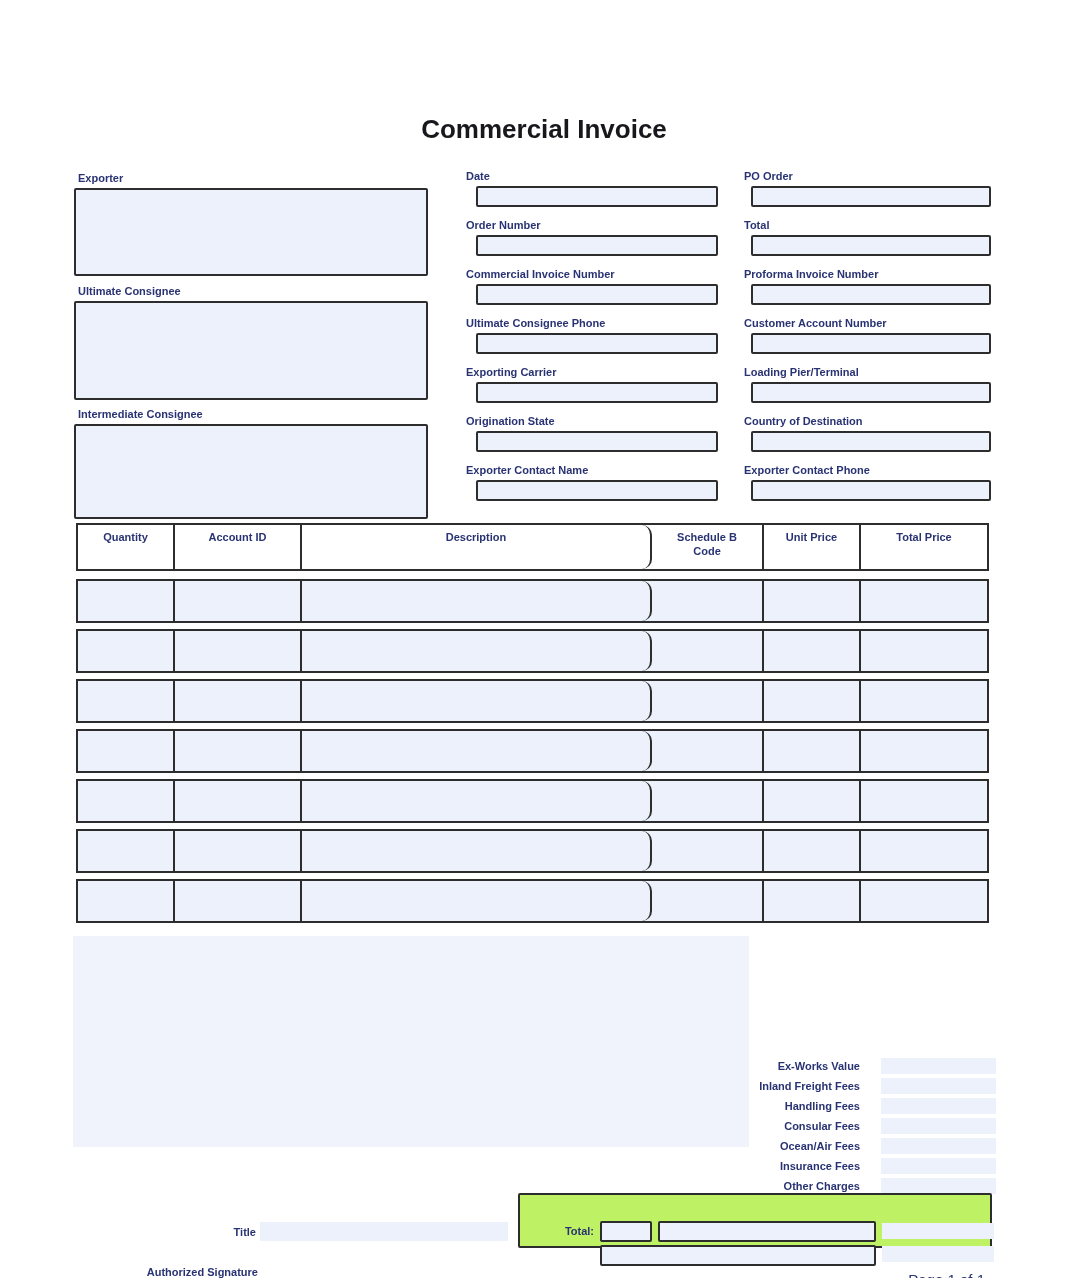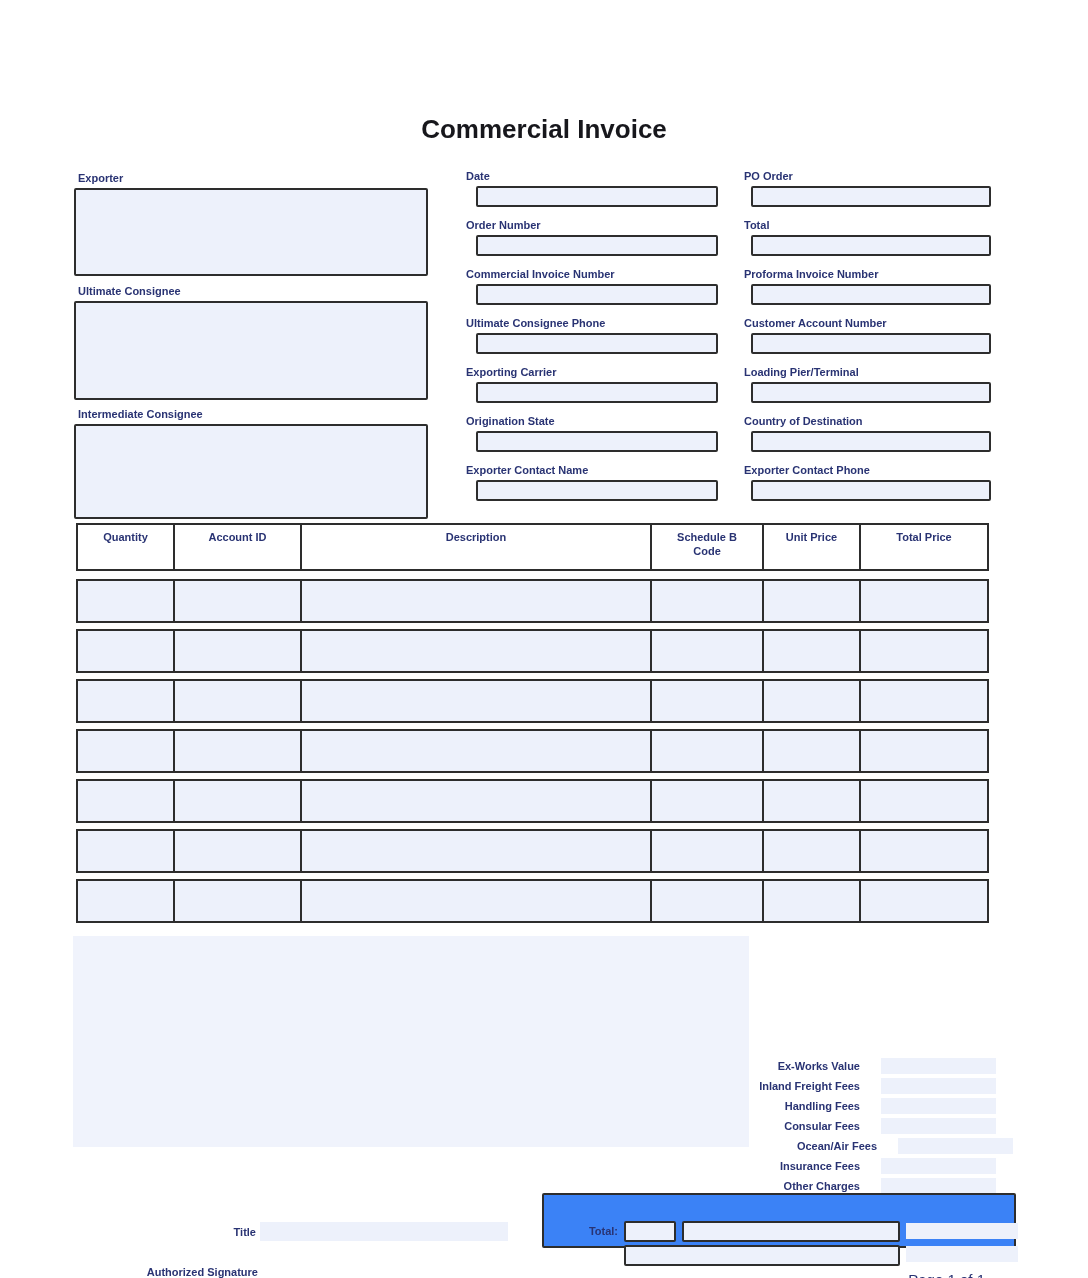--- a/index.html
+++ b/index.html
@@ -48,39 +48,39 @@
     color:var(--label);line-height:14px;
   }
   .hcell.w5{border-right:none;}
   .hcell.w3{padding:5px 20px 0 20px;}
   .cell{
     box-sizing:border-box;border:none;border-right:2px solid var(--border);
     background:var(--fill);padding:0 4px;outline:none;
     font:12px "Liberation Sans",sans-serif;height:40px;
   }
   .cell.w5{border-right:none;}
-  .w0{width:97px;}.w1{width:127px;}.w2{width:350px;}
+  .w0{width:97px;}.w1{width:127px;}.w2{width:350px;border-radius:10px;}
   .w3{width:112px;}.w4{width:97px;}.w5{width:126px;}
   .hcell.w3{width:112px;}
   .notesbox{
     background:var(--notes);border:none;resize:none;outline:none;
     box-sizing:border-box;font:12px "Liberation Sans",sans-serif;padding:6px;
   }
   .feerow{display:flex;align-items:center;width:256px;height:17px;}
   .feelabel{
     flex:1;text-align:right;padding-right:21px;
     font-size:11px;font-weight:bold;color:var(--label);white-space:nowrap;
   }
   .feestrip{
     width:115px;height:16px;background:var(--fill);border:none;outline:none;
     font:11px "Liberation Sans",sans-serif;padding:0 3px;box-sizing:border-box;
   }
   .totalbox{
-    left:542px;top:1173px;width:474px;height:55px;box-sizing:border-box;
-    border:2px solid var(--border);border-radius:2px;background:#3b82f6;
+    left:518px;top:1173px;width:474px;height:55px;box-sizing:border-box;
+    border:2px solid var(--border);border-radius:2px;background:#bef264;
   }
   .binput{
     background:var(--fill);border:2px solid var(--border);border-radius:2px;
     box-sizing:border-box;outline:none;font:12px "Liberation Sans",sans-serif;padding:0 4px;
   }
   .strip{
     background:var(--fill);border:none;outline:none;box-sizing:border-box;
     font:12px "Liberation Sans",sans-serif;padding:0 4px;
   }
   .sigline{height:2px;background:#4a4a4a;}
@@ -239,21 +239,21 @@
   <input class="feestrip" value="" style="">
 </div>
 <div class="abs feerow" style="left:740px;top:1077px">
   <div class="feelabel">Handling Fees</div>
   <input class="feestrip" value="" style="">
 </div>
 <div class="abs feerow" style="left:740px;top:1097px">
   <div class="feelabel">Consular Fees</div>
   <input class="feestrip" value="" style="">
 </div>
-<div class="abs feerow" style="left:757px;top:1117px">
+<div class="abs feerow" style="left:740px;top:1117px">
   <div class="feelabel">Ocean/Air Fees</div>
   <input class="feestrip" value="" style="">
 </div>
 <div class="abs feerow" style="left:740px;top:1137px">
   <div class="feelabel">Insurance Fees</div>
   <input class="feestrip" value="" style="">
 </div>
 <div class="abs feerow" style="left:740px;top:1157px">
   <div class="feelabel">Other Charges</div>
   <input class="feestrip" value="" style="">

